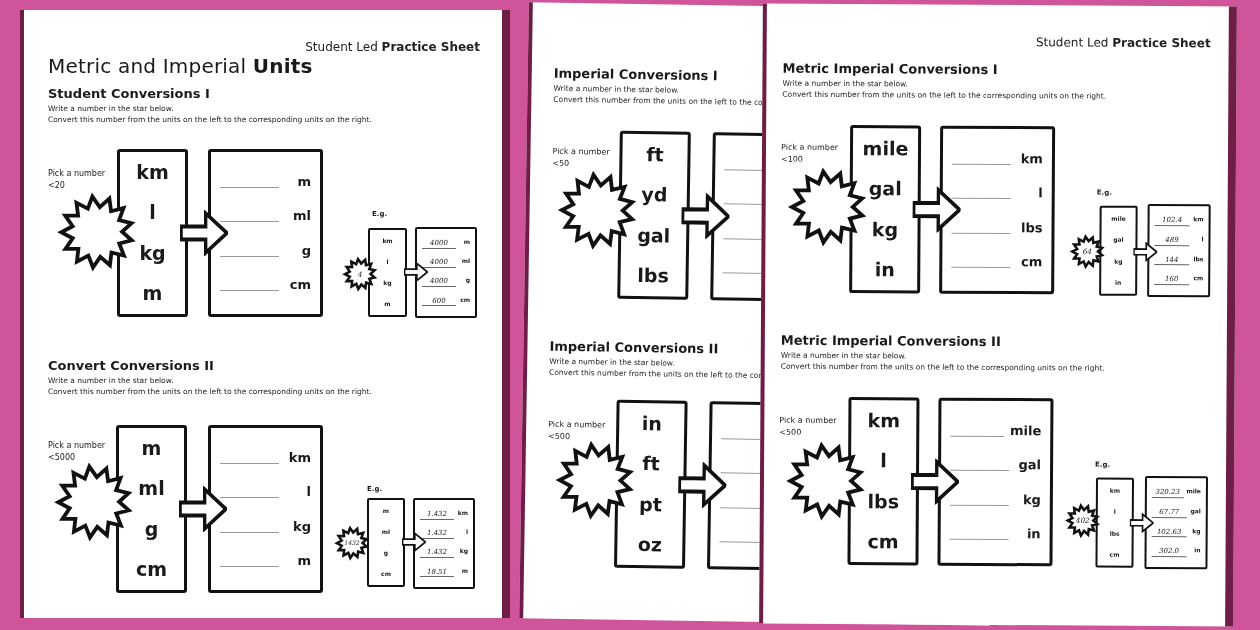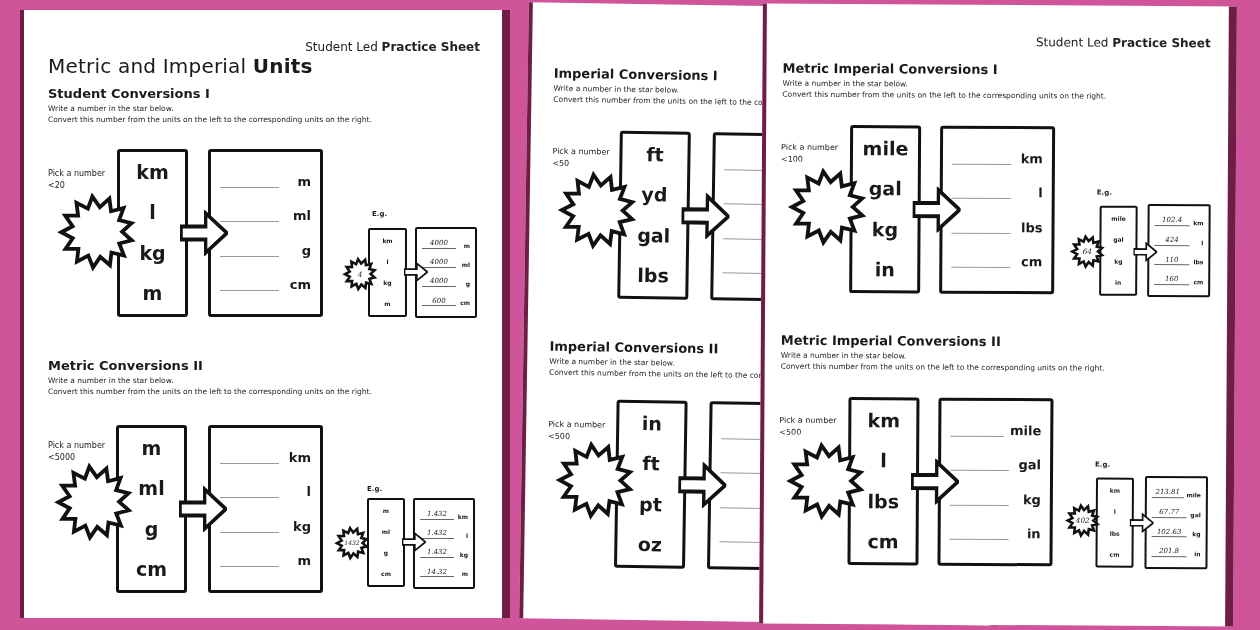--- a/index.html
+++ b/index.html
@@ -33,21 +33,21 @@
   .mini-poly{stroke-width:8;}
   .star-num{font-family:"DejaVu Serif",serif;font-style:italic;font-size:23px;fill:#222;text-anchor:middle;}
   .arrow{position:absolute;z-index:3;}
   .arrow-poly{fill:#fff;stroke:#111;stroke-width:6;stroke-linejoin:miter;}
   .eg-label{position:absolute;font-size:7px;font-weight:bold;}
   .mubox{position:absolute;box-sizing:border-box;border:2px solid #111;border-radius:2px;background:#fff;
          display:flex;flex-direction:column;justify-content:space-around;align-items:center;z-index:1;}
   .mubox span{font-weight:bold;font-size:6px;line-height:1;}
   .mabox{position:absolute;box-sizing:border-box;border:2px solid #111;border-radius:2px;background:#fff;
          display:flex;flex-direction:column;justify-content:space-around;z-index:1;padding:5px 5px;}
-  .marow{display:flex;align-items:flex-end;gap:3px;}
+  .marow{display:flex;gap:3px;}
   .mval{flex:1;text-align:center;border-bottom:1px solid #666;font-family:"DejaVu Serif",serif;
         font-style:italic;font-size:7px;line-height:1.25;}
   .munit{font-weight:bold;font-size:6px;min-width:11px;text-align:right;line-height:1;}
 </style>
 </head>
 <body>
 
 <div class="stage">
 
   <div class="page page-2" style="left:524px;top:6px;width:478px;height:616px;z-index:1;">
@@ -179,25 +179,25 @@
     </div>
     <svg class="arrow" style="left:372px;top:236px;width:24px;height:20px;" viewBox="0 0 86 70" preserveAspectRatio="none">
         <polygon class="arrow-poly" points="2,25 46,25 46,5 84,35 46,65 46,45 2,45"></polygon>
       </svg>
     <div class="mabox" style="left:386px;top:198px;width:63px;height:93px;">
       <div class="marow">
           <span class="mval">102.4</span>
           <span class="munit">km</span>
         </div>
       <div class="marow">
-          <span class="mval">424</span>
+          <span class="mval">489</span>
           <span class="munit">l</span>
         </div>
       <div class="marow">
-          <span class="mval">110</span>
+          <span class="mval">144</span>
           <span class="munit">lbs</span>
         </div>
       <div class="marow">
           <span class="mval">160</span>
           <span class="munit">cm</span>
         </div>
     </div>
 
     <div class="shead" style="left:20px;top:329px;">Metric Imperial Conversions II</div>
     <div class="sline" style="left:20px;top:347px;">Write a number in the star below.</div>
@@ -246,33 +246,33 @@
       <span>km</span>
       <span>l</span>
       <span>lbs</span>
       <span>cm</span>
     </div>
     <svg class="arrow" style="left:370px;top:507px;width:24px;height:20px;" viewBox="0 0 86 70" preserveAspectRatio="none">
         <polygon class="arrow-poly" points="2,25 46,25 46,5 84,35 46,65 46,45 2,45"></polygon>
       </svg>
     <div class="mabox" style="left:385px;top:470px;width:63px;height:93px;">
       <div class="marow">
-          <span class="mval">213.81</span>
+          <span class="mval">320.23</span>
           <span class="munit">mile</span>
         </div>
       <div class="marow">
           <span class="mval">67.77</span>
           <span class="munit">gal</span>
         </div>
       <div class="marow">
           <span class="mval">102.63</span>
           <span class="munit">kg</span>
         </div>
       <div class="marow">
-          <span class="mval">201.8</span>
+          <span class="mval">302.0</span>
           <span class="munit">in</span>
         </div>
     </div>
   </div>
 
   <div class="page page-1" style="left:20px;top:10px;width:490px;height:608px;z-index:3;">
     <div class="edge edge-l"></div>
     <div class="edge edge-r"></div>
     <div class="phdr" style="right:30px;top:30px;"><span>Student Led </span><b>Practice Sheet</b></div>
     <div class="title" style="left:28px;top:44px;"><span>Metric and Imperial </span><b>Units</b></div>
@@ -341,21 +341,21 @@
       <div class="marow">
           <span class="mval">4000</span>
           <span class="munit">g</span>
         </div>
       <div class="marow">
           <span class="mval">600</span>
           <span class="munit">cm</span>
         </div>
     </div>
 
-    <div class="shead" style="left:28px;top:348px;">Metric Conversions II</div>
+    <div class="shead" style="left:28px;top:348px;">Convert Conversions II</div>
     <div class="sline" style="left:28px;top:366px;">Write a number in the star below.</div>
     <div class="sline" style="left:28px;top:377px;">Convert this number from the units on the left to the corresponding units on the right.</div>
     <div class="pick" style="left:28px;top:430px;">
       <div>Pick a number</div>
       <div>&lt;5000</div>
     </div>
     <svg class="star big" style="left:36px;top:454px;" viewBox="0 0 100 100">
         <polygon class="star-poly" points="95.5,38.4 83.0,49.7 95.7,60.9 79.3,65.1 85.4,80.9 69.0,77.0 67.0,93.8 54.3,82.7 44.7,96.7 38.6,81.0 23.6,88.9 25.5,72.1 8.6,72.2 18.0,58.2 3.0,50.4 17.9,42.4 8.2,28.5 25.1,28.3 23.0,11.5 38.0,19.2 43.9,3.4 53.7,17.2 66.3,5.9 68.5,22.7 84.9,18.5 79.1,34.4"></polygon>
       </svg>
     <div class="ubox" style="left:96px;top:415px;width:71px;height:168px;">
@@ -407,18 +407,18 @@
         </div>
       <div class="marow">
           <span class="mval">1.432</span>
           <span class="munit">l</span>
         </div>
       <div class="marow">
           <span class="mval">1.432</span>
           <span class="munit">kg</span>
         </div>
       <div class="marow">
-          <span class="mval">14.32</span>
+          <span class="mval">18.51</span>
           <span class="munit">m</span>
         </div>
     </div>
   </div>
 </div>
 
 </body></html>

